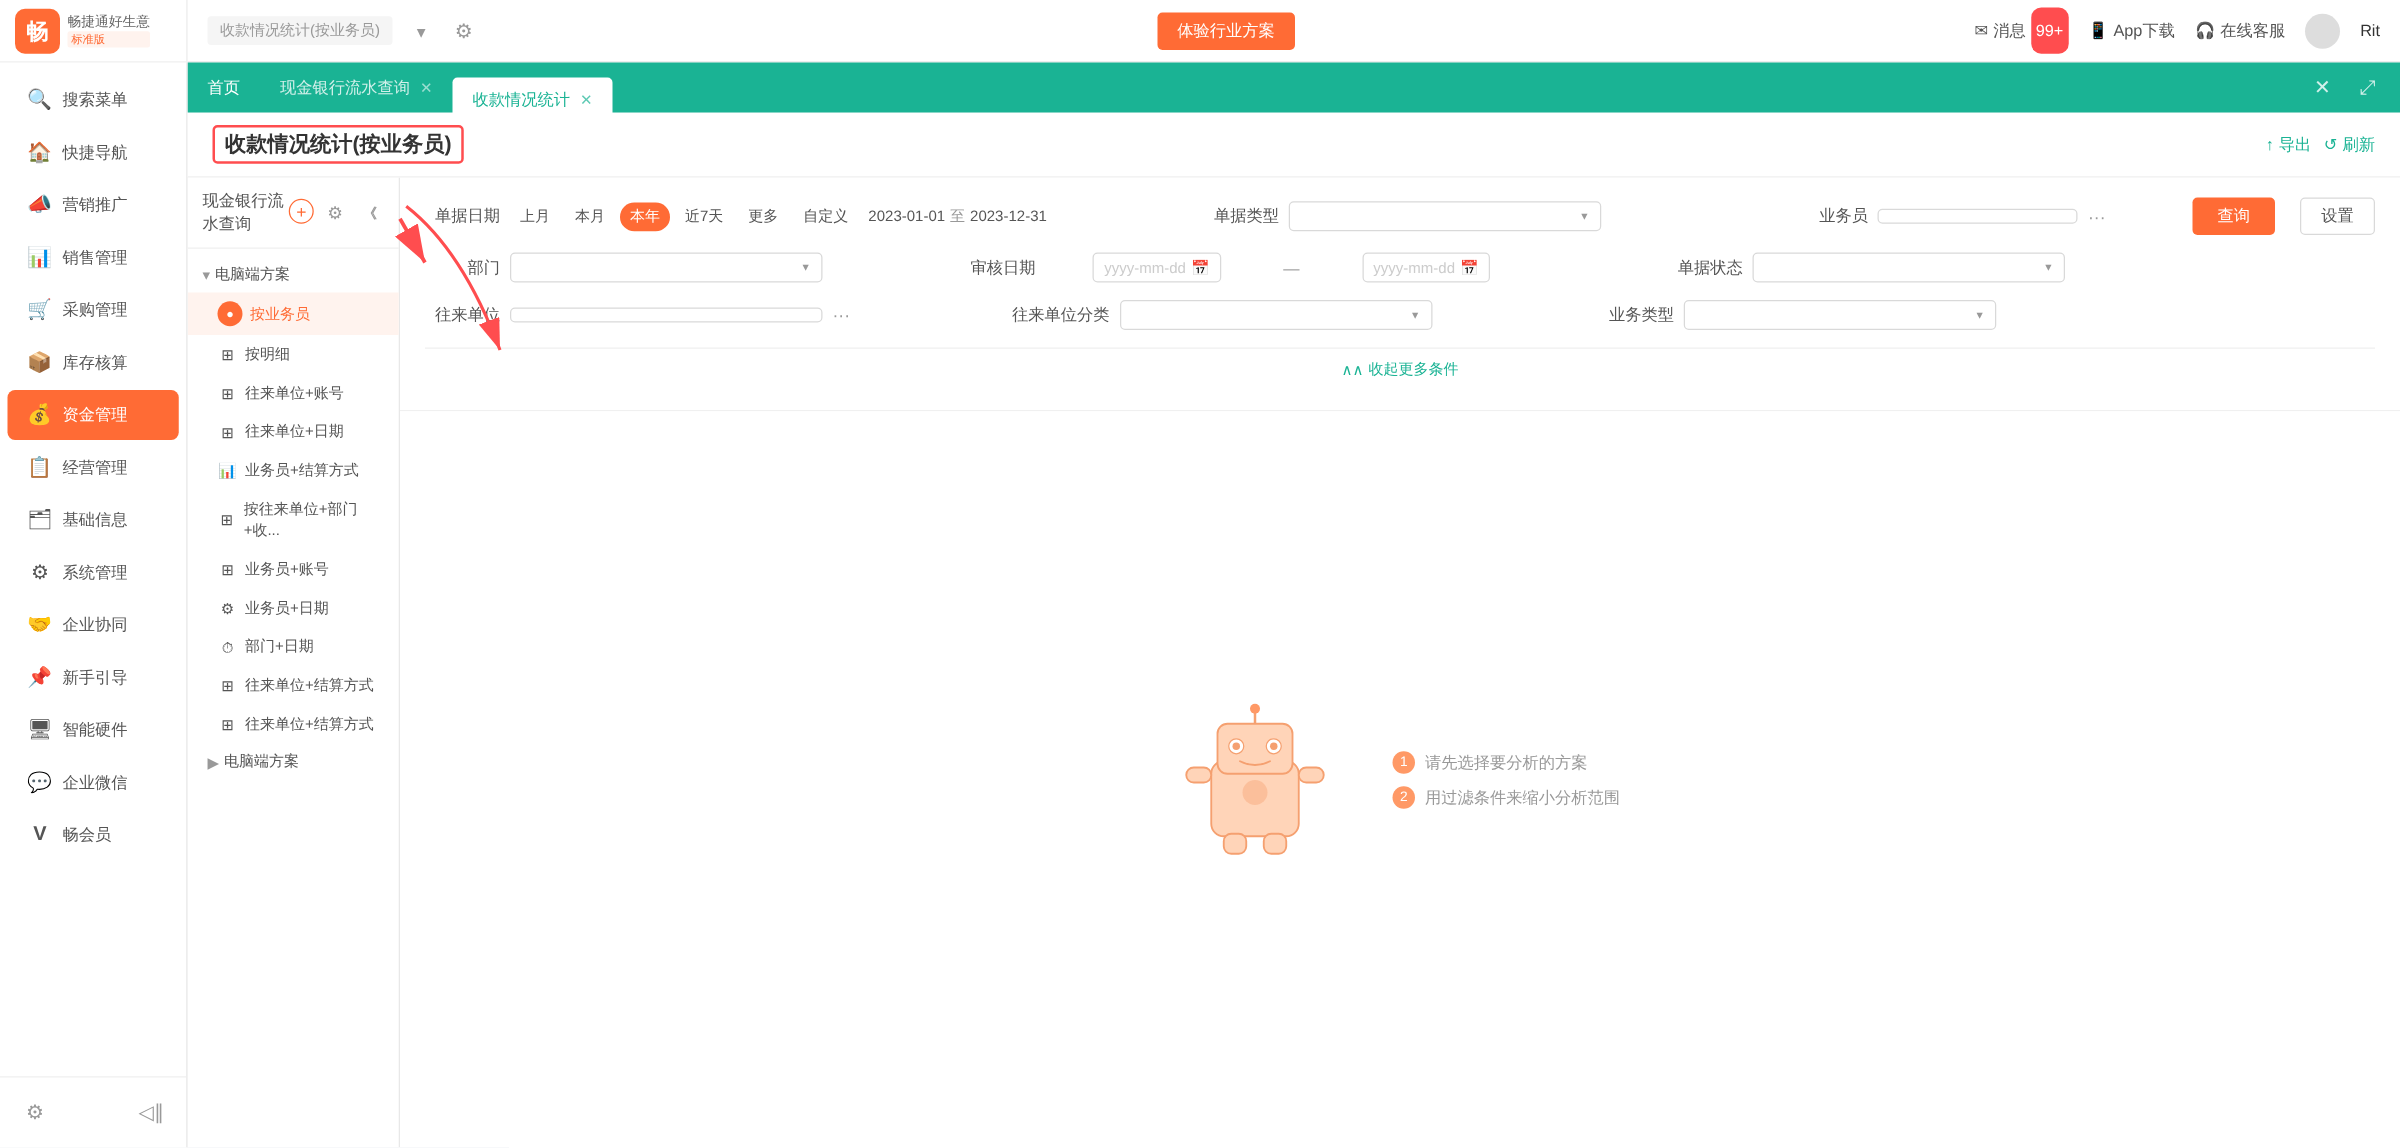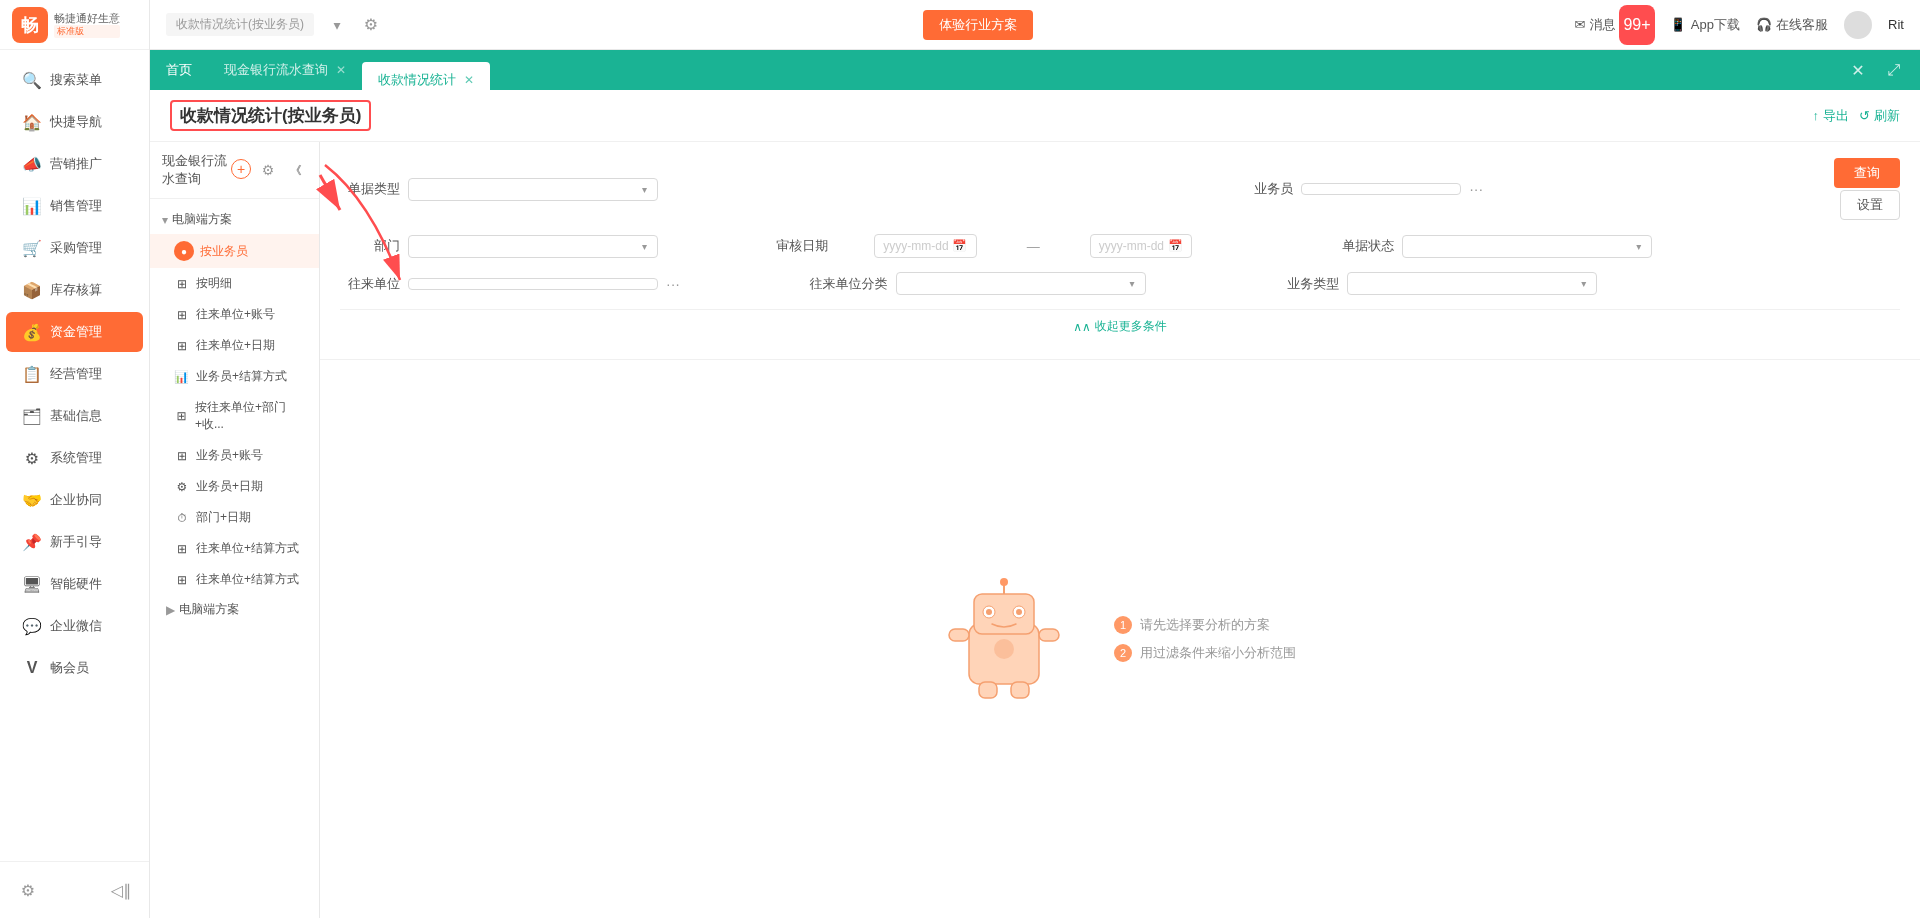--- a/index.html
+++ b/index.html
@@ -22,21 +22,21 @@
     .main-area { flex: 1; display: flex; flex-direction: column; height: 918px; overflow: hidden; }
 
     
     .top-bar { height: 50px; background: #fff; display: flex; align-items: center; padding: 0 16px; border-bottom: 1px solid #e8e8e8; justify-content: space-between; }
     .top-bar-left { display: flex; align-items: center; gap: 12px; }
     .breadcrumb-text { font-size: 12px; color: #999; background: #f5f5f5; padding: 3px 10px; border-radius: 3px; }
     .top-bar-center { display: flex; align-items: center; gap: 8px; }
     .try-btn { background: #ff6b35; color: white; border: none; padding: 6px 16px; border-radius: 4px; cursor: pointer; font-size: 13px; }
     .top-bar-right { display: flex; align-items: center; gap: 16px; }
     .top-bar-action { display: flex; align-items: center; gap: 4px; color: #555; font-size: 13px; cursor: pointer; }
-    .badge { background: #ff4d4f; color: white; font-size: 16px; border-radius: 8px; padding: 11px 4px; min-width: 16px; text-align: center; }
+    .badge { background: #ff4d4f; color: white; font-size: 13px; border-radius: 8px; padding: 11px 4px; min-width: 16px; text-align: center; }
     .user-avatar { width: 28px; height: 28px; background: #ddd; border-radius: 50%; }
 
     
     .tab-bar { height: 40px; background: #1ab394; display: flex; align-items: center; padding: 0 0; position: relative; }
     .tab-item { display: flex; align-items: center; padding: 0 16px; height: 32px; cursor: pointer; color: rgba(255,255,255,0.8); font-size: 13px; position: relative; }
     .tab-item.active { background: #fff; color: #1ab394; border-radius: 4px 4px 0 0; margin-top: 20px; height: 36px; }
     .tab-item .tab-close { margin-left: 8px; font-size: 12px; opacity: 0.7; }
     .tab-item.home { color: white; }
     .tab-bar-actions { margin-left: auto; display: flex; align-items: center; padding-right: 12px; gap: 8px; }
     .tab-bar-btn { color: rgba(255,255,255,0.8); cursor: pointer; font-size: 16px; width: 28px; height: 28px; display: flex; align-items: center; justify-content: center; }
@@ -85,21 +85,21 @@
 
     
     .result-area { flex: 1; display: flex; align-items: center; justify-content: center; flex-direction: column; background: #fff; margin: 0; }
     .empty-tips { display: flex; flex-direction: column; gap: 10px; margin-left: 20px; }
     .empty-tip { display: flex; align-items: center; gap: 8px; color: #999; font-size: 13px; }
     .tip-num { width: 18px; height: 18px; border-radius: 50%; background: #ff9966; color: white; display: flex; align-items: center; justify-content: center; font-size: 11px; flex-shrink: 0; }
     .empty-content { display: flex; align-items: center; gap: 30px; }
 
     .query-btn { background: #ff6b35; color: white; border: none; padding: 6px 20px; border-radius: 4px; cursor: pointer; font-size: 13px; }
     .settings-btn { border: 1px solid #d9d9d9; color: #555; background: white; padding: 5px 16px; border-radius: 4px; cursor: pointer; font-size: 13px; }
-    .btn-group { display: flex; flex-direction: column; gap: 2px; align-items: flex-end; }
+    .btn-group { display: flex; flex-direction: row; gap: 20px; align-items: flex-end; }
     .filter-item { display: flex; align-items: center; gap: 8px; flex: 1; }
 
     .gear-icon { color: #999; cursor: pointer; font-size: 16px; }
 
     .mobile-plan-group { display: flex; align-items: center; padding: 6px 12px 6px 16px; font-size: 12px; color: #555; cursor: pointer; }
   </style>
 </head>
 <body>
 
 <div class="sidebar">
@@ -313,20 +313,36 @@
           <span>电脑端方案</span>
         </div>
       </div>
     </div>
 
     <div class="right-panel">
 
       <div class="filter-area">
 
         <div class="filter-row">
+          <div class="filter-item" style="flex:2;">
+            <span class="filter-label">单据日期</span>
+            <div class="date-tabs">
+              <span class="date-tab">上月</span>
+              <span class="date-tab">本月</span>
+              <span class="date-tab active">本年</span>
+              <span class="date-tab">近7天</span>
+              <span class="date-tab">更多</span>
+              <span class="date-tab">自定义</span>
+            </div>
+            <div class="date-input-group">
+              <span style="font-size:12px;color:#555;">2023-01-01</span>
+              <span style="color:#999;">至</span>
+              <span style="font-size:12px;color:#555;">2023-12-31</span>
+            </div>
+          </div>
           <div class="filter-item" style="flex:1.5;">
             <span class="filter-label">单据类型</span>
             <div class="select-control select-control-wide">
               <span style="color:#ccc; font-size:12px;"></span>
               <span class="select-arrow">▾</span>
             </div>
           </div>
           <div class="filter-item" style="flex:1;">
             <span class="filter-label">业务员</span>
             <div class="select-control" style="min-width:160px;">

